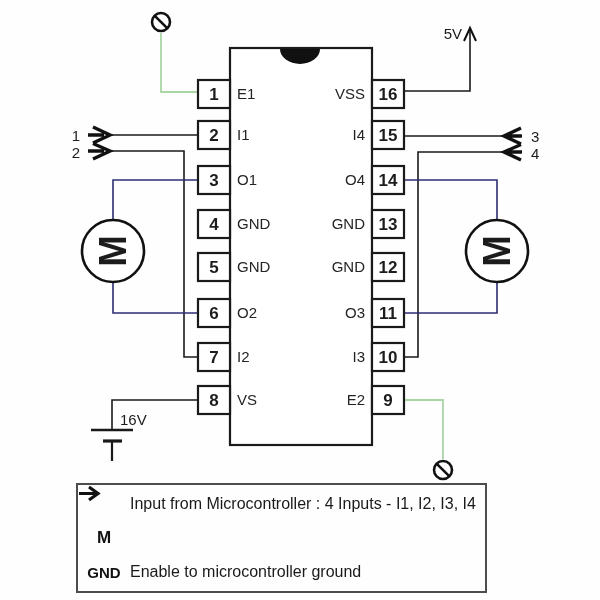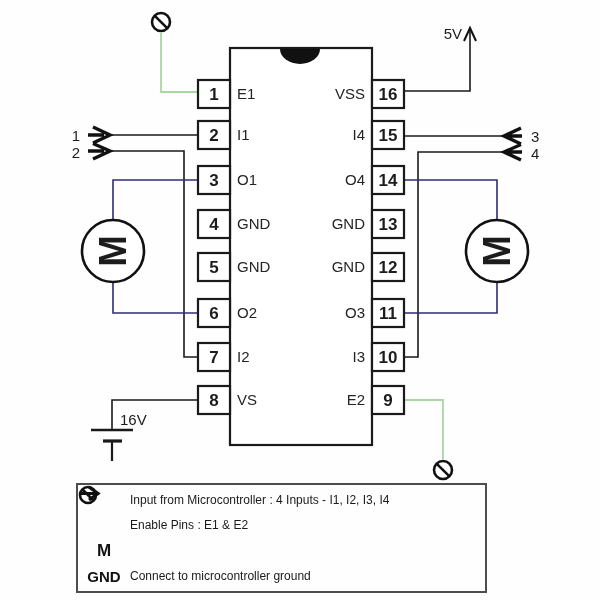--- a/index.html
+++ b/index.html
@@ -13,21 +13,21 @@
   .pwr-label{font-size:15px;}
   .motor-m{font-size:38px;font-weight:bold;}
   .legend{position:absolute;left:76px;top:483px;width:407px;height:102px;
           border:2px solid #4d4d4d;background:#fffefe;display:flex;flex-direction:column;
           justify-content:space-around;padding:2px 0 2px 0;}
   .legend-row{display:flex;align-items:center;height:24px;}
   .legend-icon{width:52px;min-width:52px;display:flex;justify-content:center;align-items:center;
                font-weight:bold;color:#111;}
   .legend-icon.m-sym{font-size:17px;}
   .legend-icon.gnd-sym{font-size:15px;letter-spacing:0;}
-  .legend-text{font-size:12px;color:#1a1a1a;white-space:nowrap;}
+  .legend-text{font-size:16px;color:#1a1a1a;white-space:nowrap;}
 </style>
 </head>
 <body>
 
 <div class="stage">
 
 <svg width="600" height="600" viewBox="0 0 600 600">
 
   <g stroke="#1a1a1a" stroke-width="1.6" fill="none">
     <path d="M 110 135 H 198"></path>
@@ -180,30 +180,21 @@
 <div class="legend">
   <div class="legend-row">
     <span class="legend-icon">
       <svg width="24" height="17" viewBox="0 0 24 17">
         <path d="M 1 8.5 H 18 M 11 2 L 20 8.5 L 11 15" stroke="#111" stroke-width="3.2" fill="none"></path>
       </svg>
     </span>
     <span class="legend-text">Input from Microcontroller : 4 Inputs - I1, I2, I3, I4</span>
   </div>
   <div class="legend-row">
-    <span class="legend-icon">
-      <svg width="20" height="20" viewBox="0 0 20 20">
-        <circle cx="10" cy="10" r="8" fill="none" stroke="#111" stroke-width="2.6"></circle>
-        <path d="M 4.5 4.5 L 15.5 15.5" stroke="#111" stroke-width="2.6"></path>
-      </svg>
-    </span>
-    <span class="legend-text">Enable Pins : E1 &amp; E2</span>
-  </div>
-  <div class="legend-row">
     <span class="legend-icon m-sym">M</span>
   </div>
   <div class="legend-row">
     <span class="legend-icon gnd-sym">GND</span>
-    <span class="legend-text">Connect to microcontroller ground</span>
+    <span class="legend-text">Enable to microcontroller ground</span>
   </div>
 </div>
 
 </div>
 
 </body></html>

